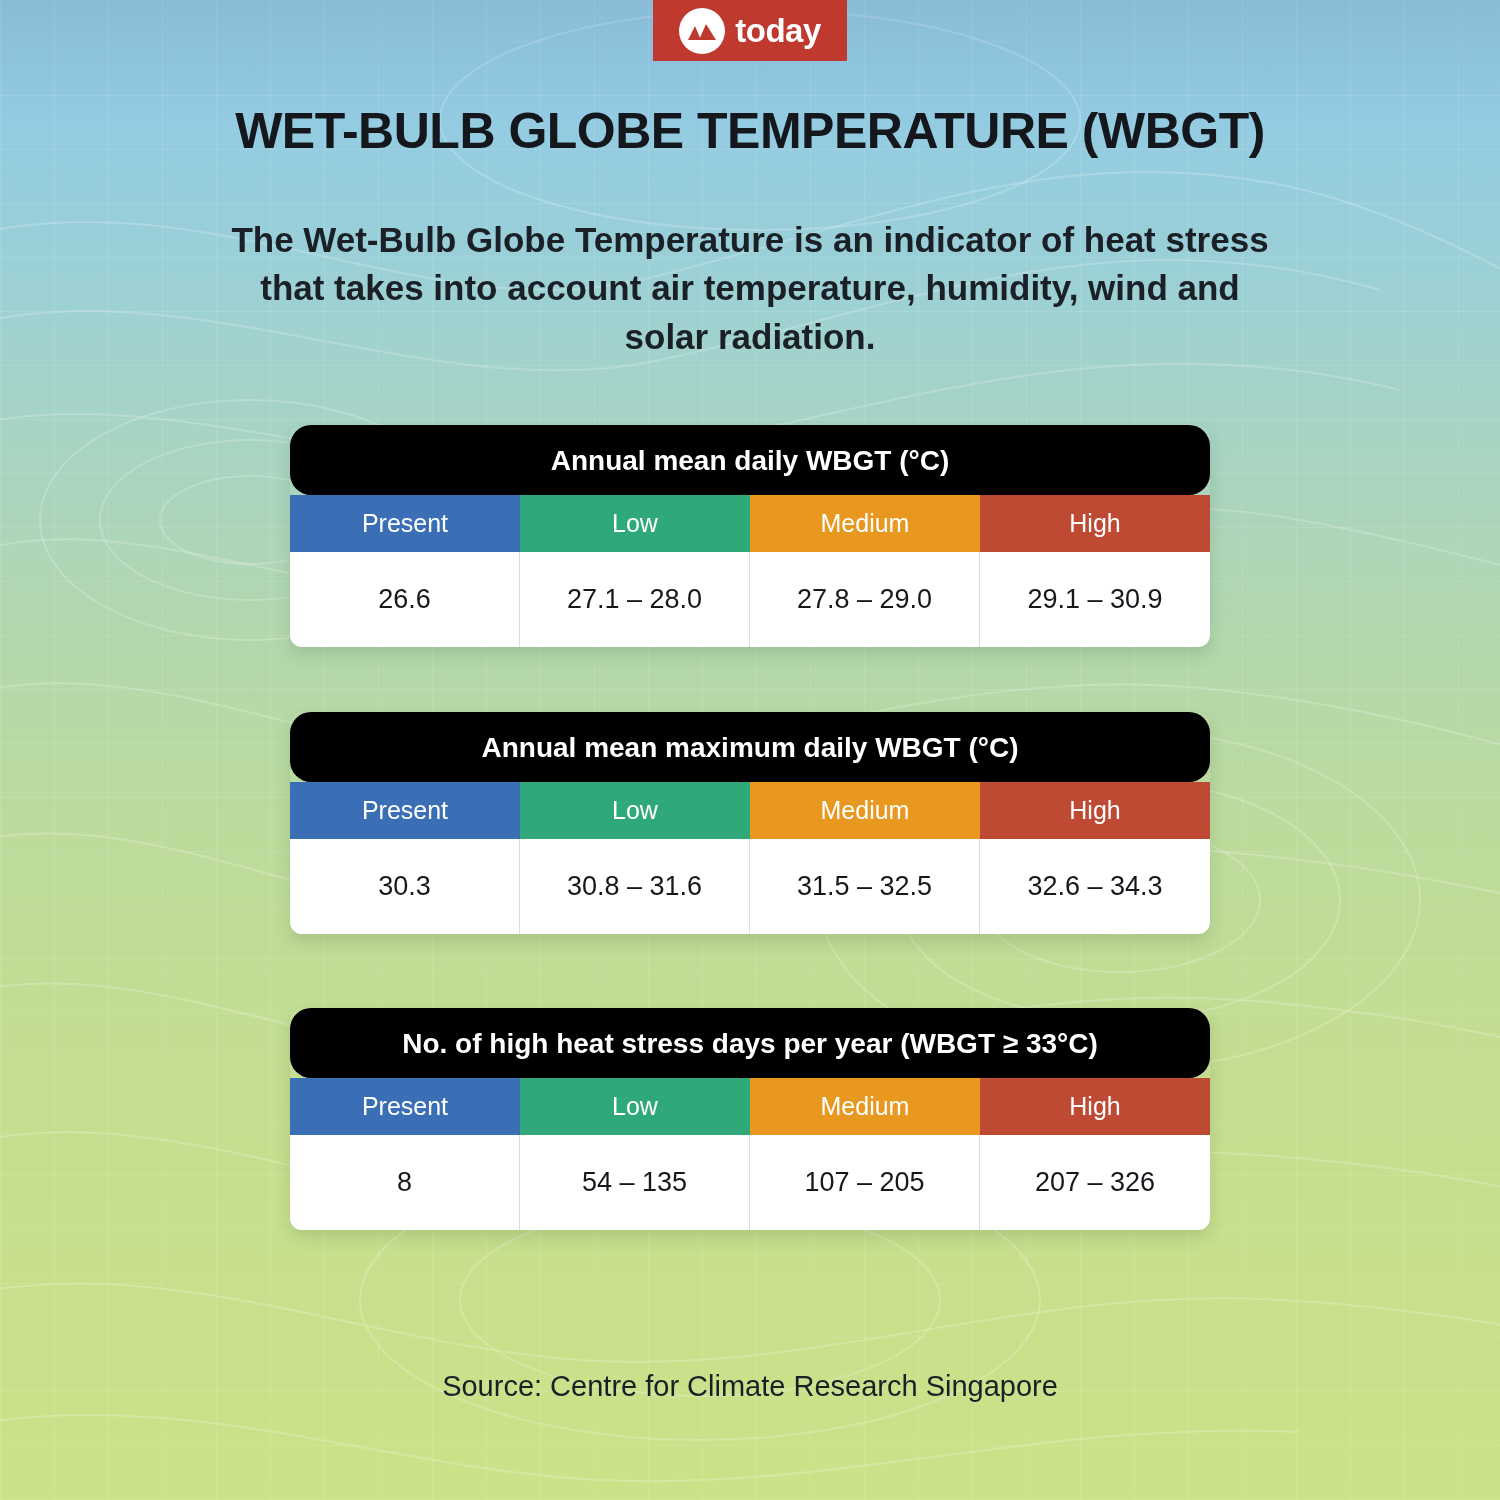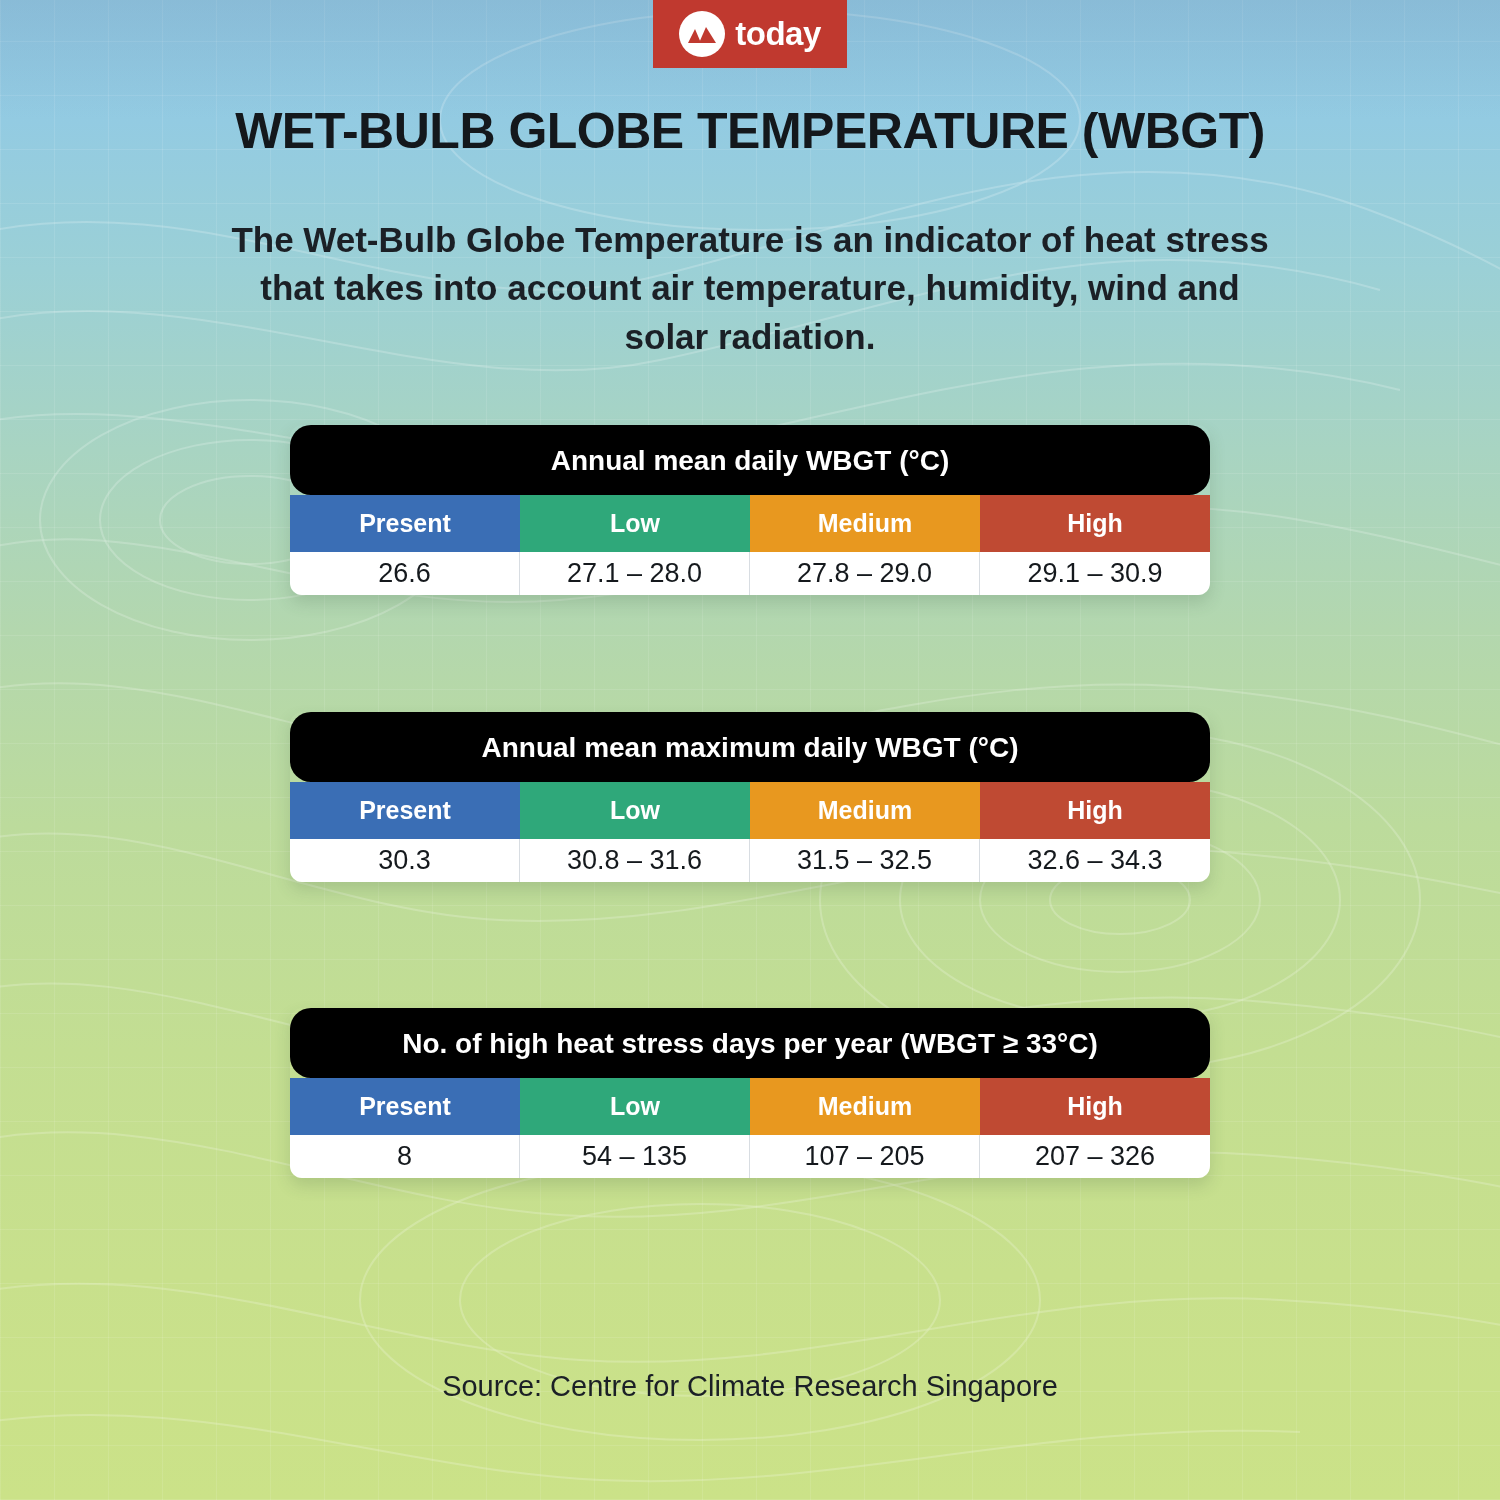--- a/index.html
+++ b/index.html
@@ -49,21 +49,21 @@
     pointer-events: none;
   }
 
   
   .logo-bar {
     position: absolute;
     top: 0;
     left: 50%;
     transform: translateX(-50%);
     width: 194px;
-    height: 68px;
+    height: 61px;
     background: #c0392f;
     display: flex;
     align-items: center;
     justify-content: center;
     gap: 10px;
   }
   .logo-circle {
     width: 46px;
     height: 46px;
     border-radius: 50%;
@@ -130,30 +130,30 @@
     color: #ffffff;
     font-size: 28px;
     font-weight: bold;
     text-align: center;
     padding: 20px 10px 18px;
     border-radius: 21px;
   }
   .tbl th.hdr {
     color: #ffffff;
     font-size: 25px;
-    font-weight: bold;
+    font-weight: normal;
     text-align: center;
     padding: 14px 6px;
   }
   .tbl td.val {
     background: #ffffff;
     color: #15191d;
     font-size: 27px;
     text-align: center;
-    padding: 6px 6px;
+    padding: 32px 6px;
     border-right: 1px solid #d8dde2;
   }
   .tbl td.val:last-child { border-right: none; }
   .tbl tr.head-row th:first-child { }
 </style>
 </head>
 <body>
 
 <div class="canvas">
 

